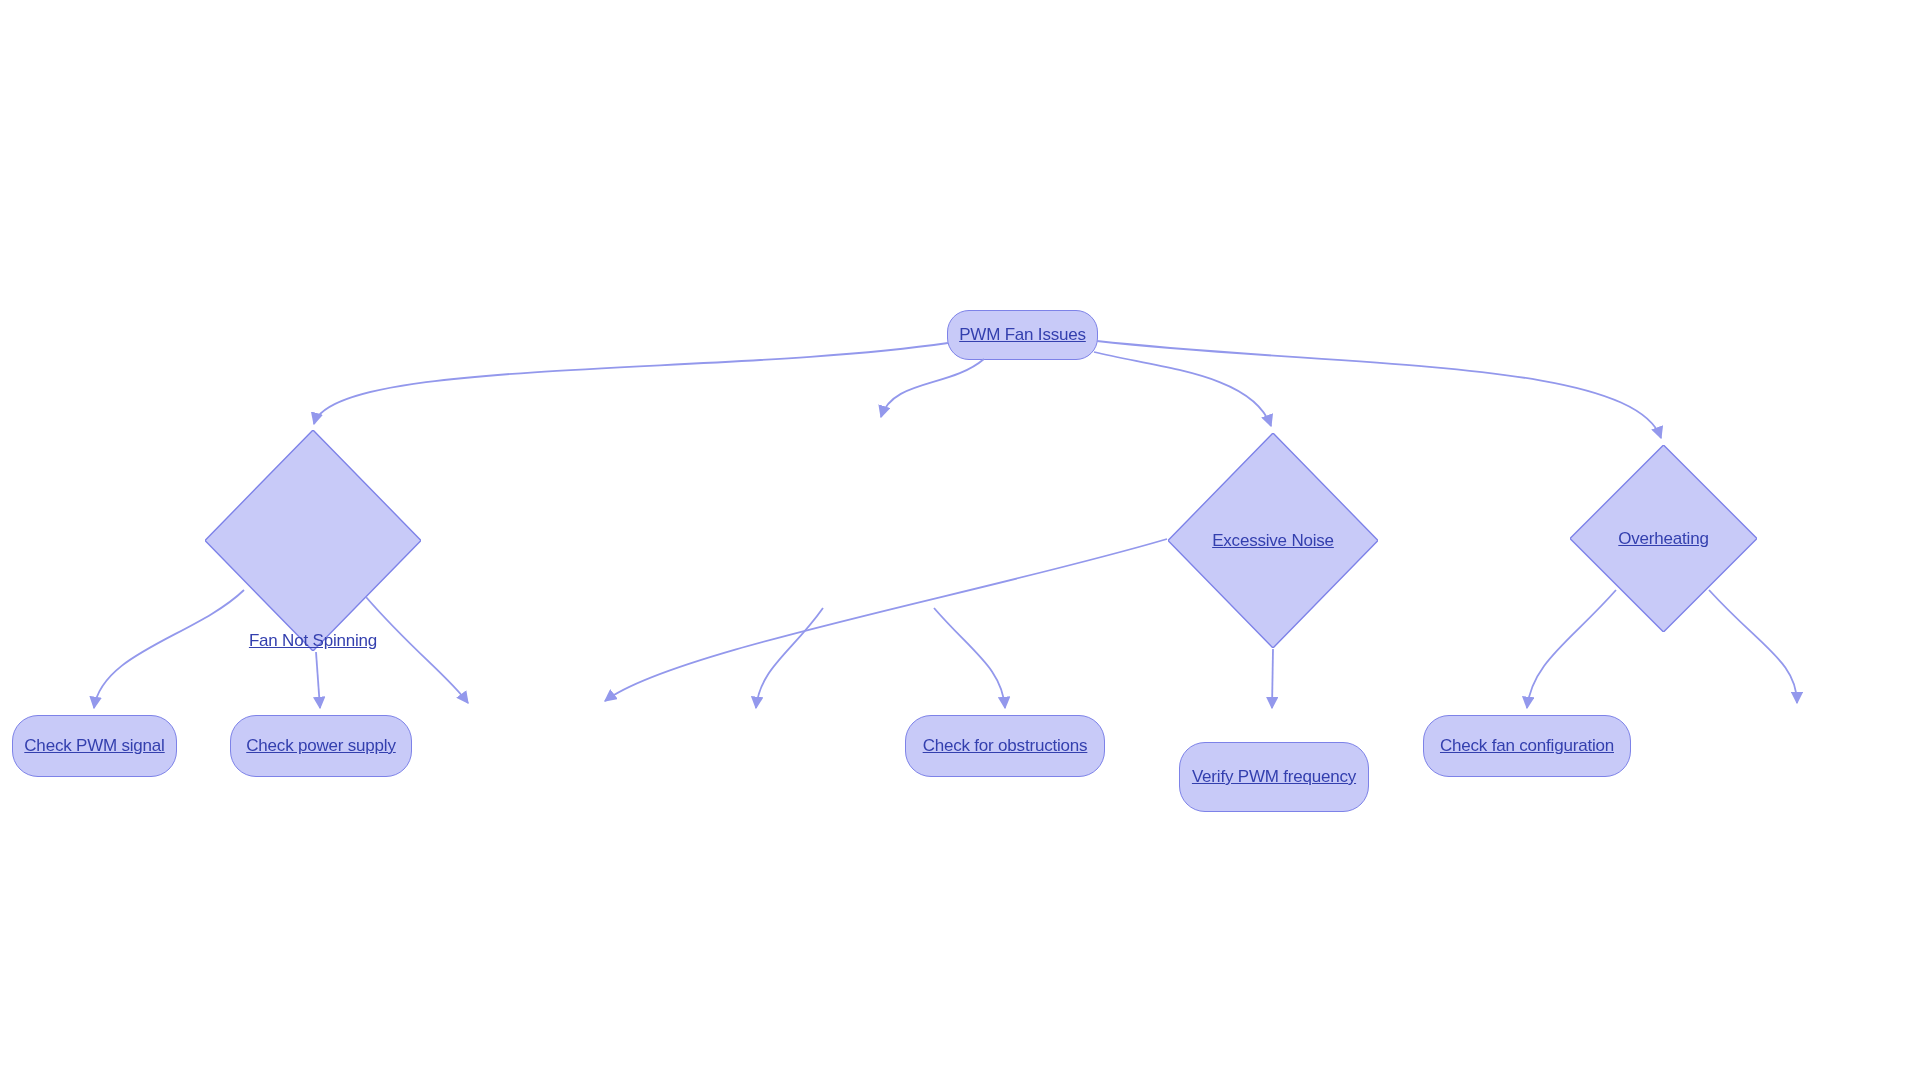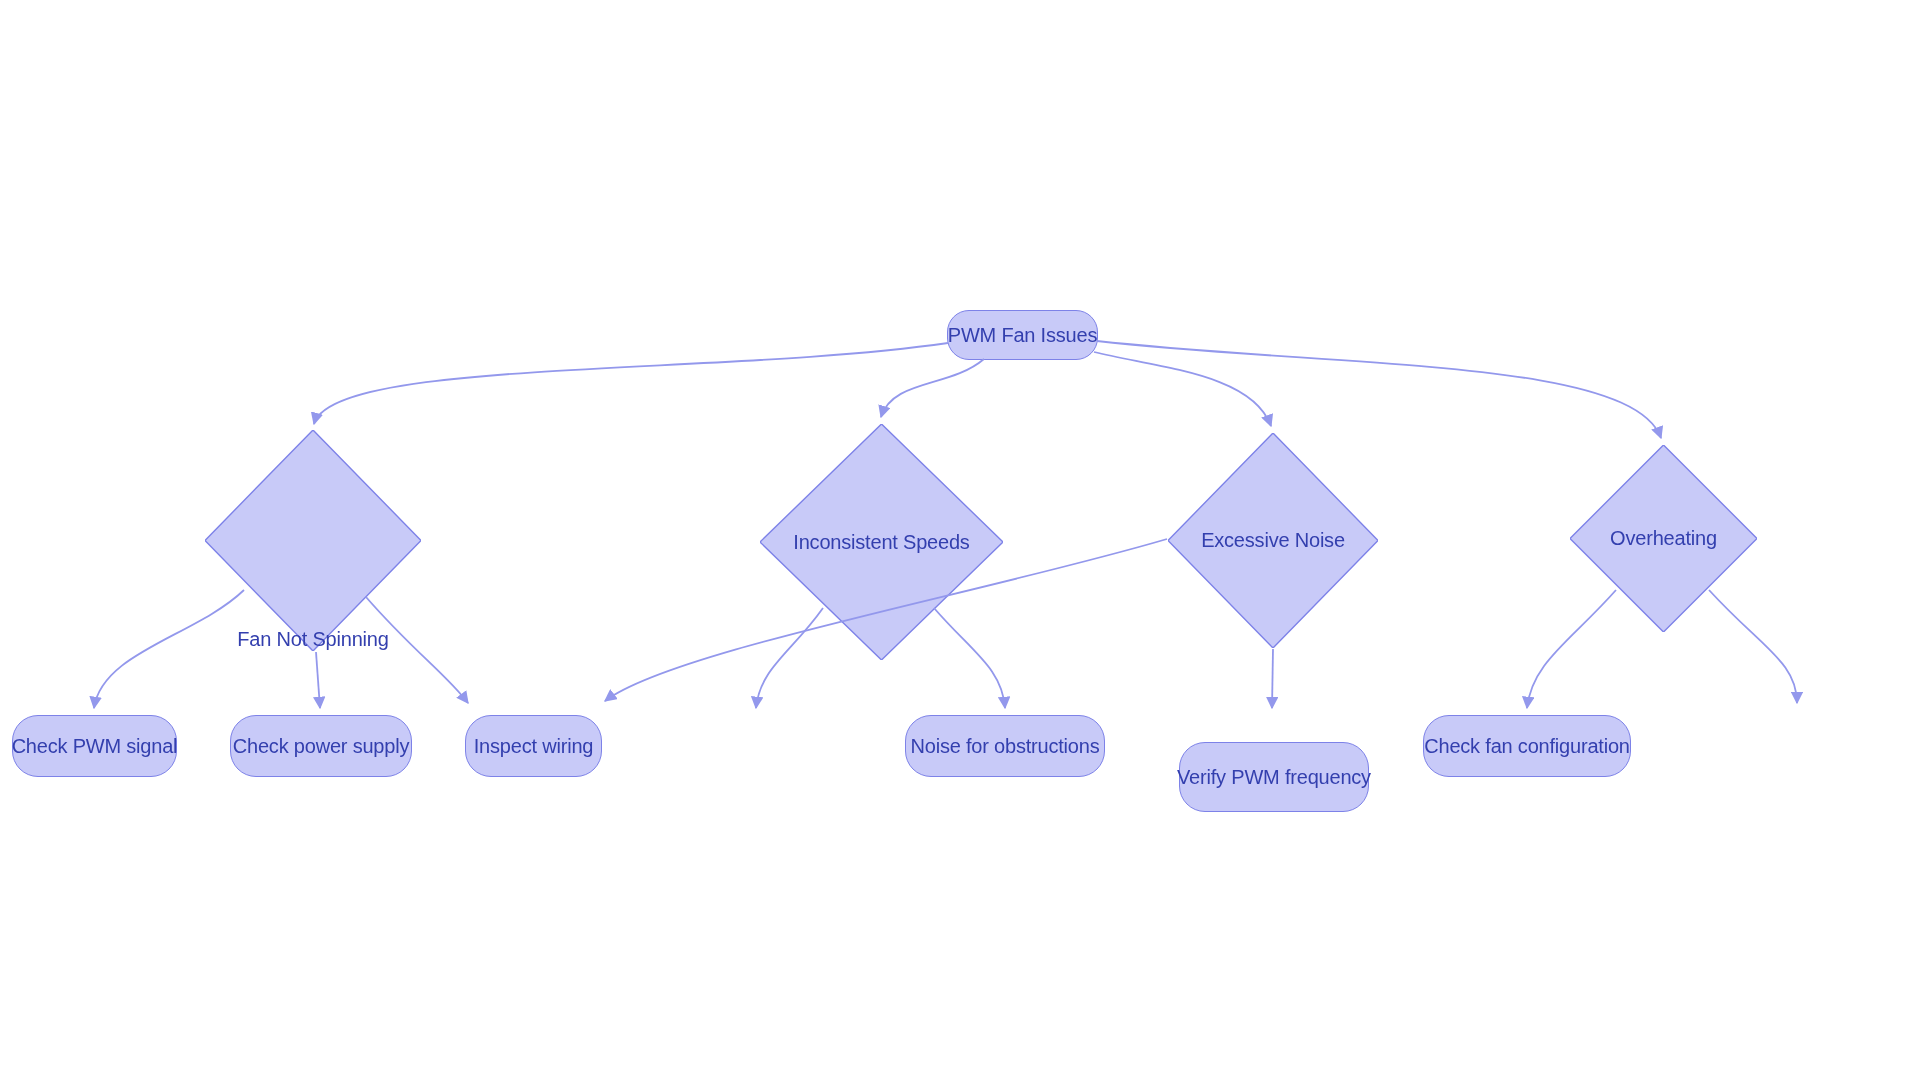--- a/index.html
+++ b/index.html
@@ -18,24 +18,25 @@
     background: var(--canvas-bg);
     overflow: hidden;
     font-family: "Liberation Sans", sans-serif;
   }
   .node {
     position: absolute;
     display: flex;
     align-items: center;
     justify-content: center;
     color: var(--node-text);
-    font-size: 20px;
+    font-size: 17px;
     letter-spacing: -0.2px;
     white-space: nowrap;
     z-index: 1;
+    text-decoration: underline;
   }
   .pill {
     background: var(--node-fill);
     border: 1.5px solid var(--node-border);
     border-radius: 26px;
   }
   .pill.root { border-radius: 22px; }
   .diamond { background: transparent; border: none; }
   .diamond .shape { position: absolute; left: 0; top: 0; width: 100%; height: 100%; }
   .diamond .label { position: relative; z-index: 1; }
@@ -61,26 +62,20 @@
     <span class="label">PWM Fan Issues</span>
   </div>
 
   <div class="node diamond" style="left:205px; top:430px; width:216px; height:221px;align-items:flex-end;">
     <svg class="shape" viewBox="0 0 100 100" preserveAspectRatio="none">
       <polygon points="50,0 100,50 50,100 0,50" fill="#c8caf8" stroke="#7d82e8" stroke-width="1.4" vector-effect="non-scaling-stroke"></polygon>
     </svg>
     <span class="label">Fan Not Spinning</span>
   </div>
 
-  <div class="node diamond" style="left:760px; top:424px; width:243px; height:236px;">
-    <svg class="shape" viewBox="0 0 100 100" preserveAspectRatio="none">
-      <polygon points="50,0 100,50 50,100 0,50" fill="#c8caf8" stroke="#7d82e8" stroke-width="1.4" vector-effect="non-scaling-stroke"></polygon>
-    </svg>
-    <span class="label">Inconsistent Speeds</span>
-  </div>
 
   <div class="node diamond" style="left:1570px; top:445px; width:187px; height:187px;">
     <svg class="shape" viewBox="0 0 100 100" preserveAspectRatio="none">
       <polygon points="50,0 100,50 50,100 0,50" fill="#c8caf8" stroke="#7d82e8" stroke-width="1.4" vector-effect="non-scaling-stroke"></polygon>
     </svg>
     <span class="label">Overheating</span>
   </div>
 
   <div class="node diamond" style="left:1168px; top:433px; width:210px; height:215px;">
     <svg class="shape" viewBox="0 0 100 100" preserveAspectRatio="none">
@@ -88,25 +83,22 @@
     </svg>
     <span class="label">Excessive Noise</span>
   </div>
 
   <div class="node pill" style="left:12px; top:715px; width:165px; height:62px;">
     <span class="label">Check PWM signal</span>
   </div>
   <div class="node pill" style="left:230px; top:715px; width:182px; height:62px;">
     <span class="label">Check power supply</span>
   </div>
-  <div class="node pill" style="left:465px; top:715px; width:137px; height:62px;">
-    <span class="label">Inspect wiring</span>
-  </div>
   <div class="node pill" style="left:905px; top:715px; width:200px; height:62px;">
-    <span class="label">Noise for obstructions</span>
+    <span class="label">Check for obstructions</span>
   </div>
   <div class="node pill" style="left:1179px; top:742px; width:190px; height:70px;justify-content:center;">
     <span class="label">Verify PWM frequency</span>
   </div>
   <div class="node pill" style="left:1423px; top:715px; width:208px; height:62px;">
     <span class="label">Check fan configuration</span>
   </div>
 
   <svg class="edges" xmlns="http://www.w3.org/2000/svg">
     <defs>

